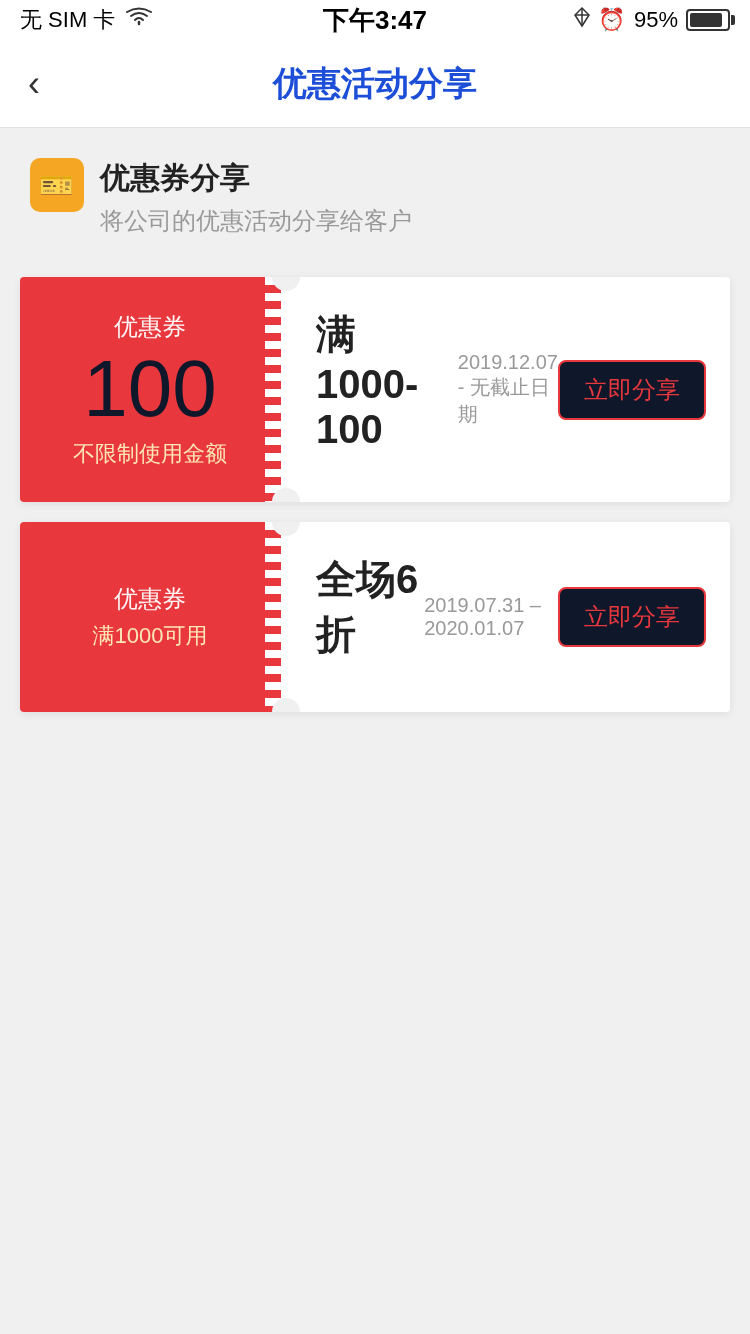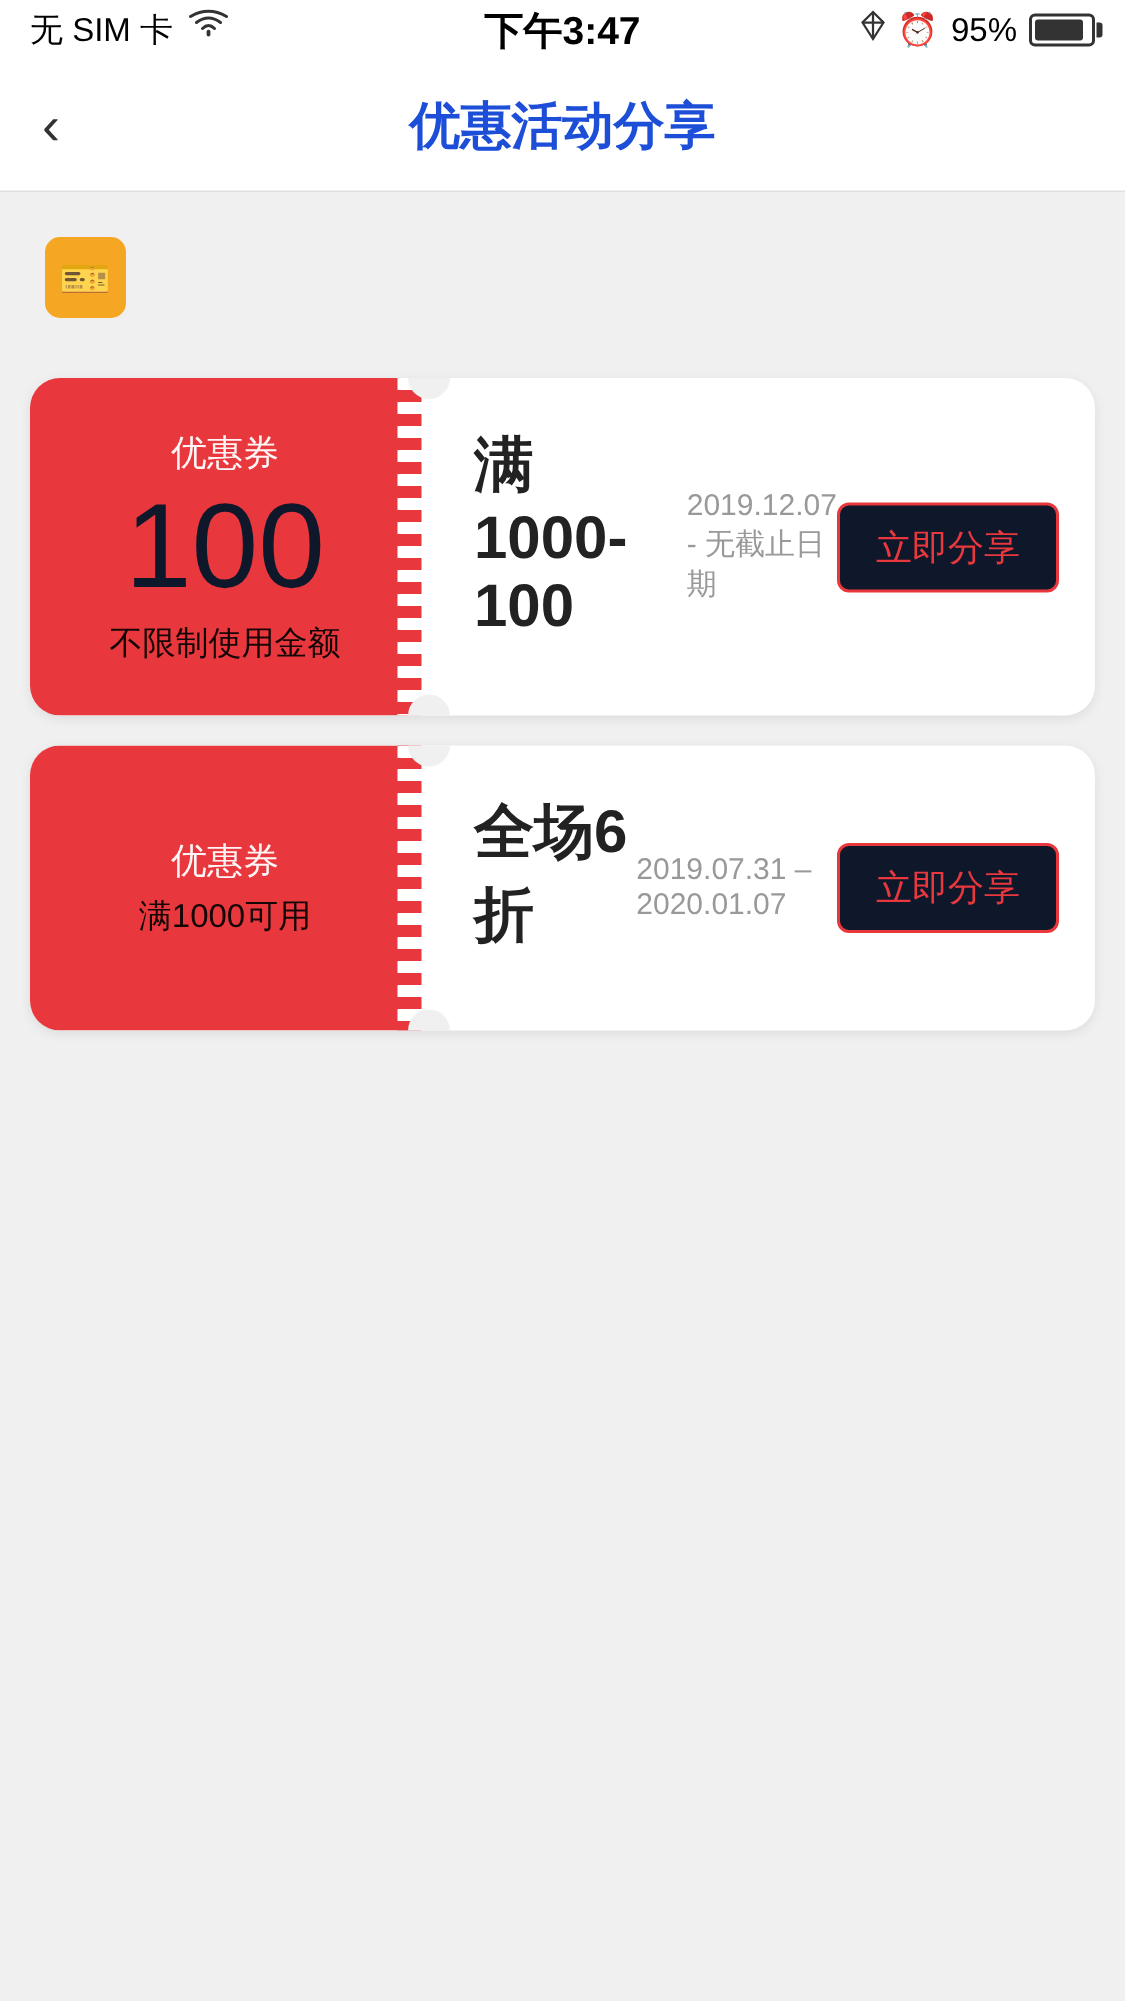--- a/index.html
+++ b/index.html
@@ -19,20 +19,21 @@
       background: #fff;
       display: flex;
       align-items: center;
       justify-content: space-between;
       padding: 0 20px;
       font-size: 24px;
       font-weight: 500;
     }
     .status-left {
       display: flex;
+      align-items: center;
       gap: 10px;
       font-size: 22px;
     }
     .status-center {
       font-size: 26px;
       font-weight: 600;
       position: absolute;
       left: 50%;
       transform: translateX(-50%);
     }
@@ -129,21 +130,21 @@
     
     .coupon-list {
       padding: 20px 20px 0 20px;
       background: #f0f0f0;
     }
 
     
     .coupon-card {
       width: 100%;
       background: #fff;
-      border-radius: 20px;
+      border-radius: 4px;
       display: flex;
       margin-bottom: 20px;
       overflow: hidden;
       box-shadow: 0 2px 8px rgba(0,0,0,0.08);
       position: relative;
     }
 
     
     .coupon-left {
       width: 260px;
@@ -204,21 +205,21 @@
     }
     .coupon-amount {
       font-size: 80px;
       font-weight: 400;
       color: #0f172a;
       line-height: 1;
       margin-bottom: 10px;
     }
     .coupon-condition {
       font-size: 22px;
-      color: #000000;
+      color: #fef9c3;
       opacity: 0.9;
       text-align: left;
     }
 
     
     .coupon-right {
       flex: 1;
       padding: 30px 24px 30px 36px;
       display: flex;
       justify-content: center;
@@ -292,20 +293,24 @@
 </div>
 
 <div class="nav-bar">
   <span class="nav-back">‹</span>
   <span class="nav-title">优惠活动分享</span>
 </div>
 
 <div class="section-header">
   <div class="section-icon">
     <span>🎫</span>
+  </div>
+  <div class="section-text">
+    <div class="section-title">优惠券分享</div>
+    <div class="section-desc">将公司的优惠活动分享给客户</div>
   </div>
 </div>
 
 <div class="coupon-list">
 <div class="coupon-card">
       <div class="coupon-left">
         <div class="coupon-label">优惠券</div>
         <div class="coupon-amount">100</div>
         <div class="coupon-condition">不限制使用金额</div>
       </div>

